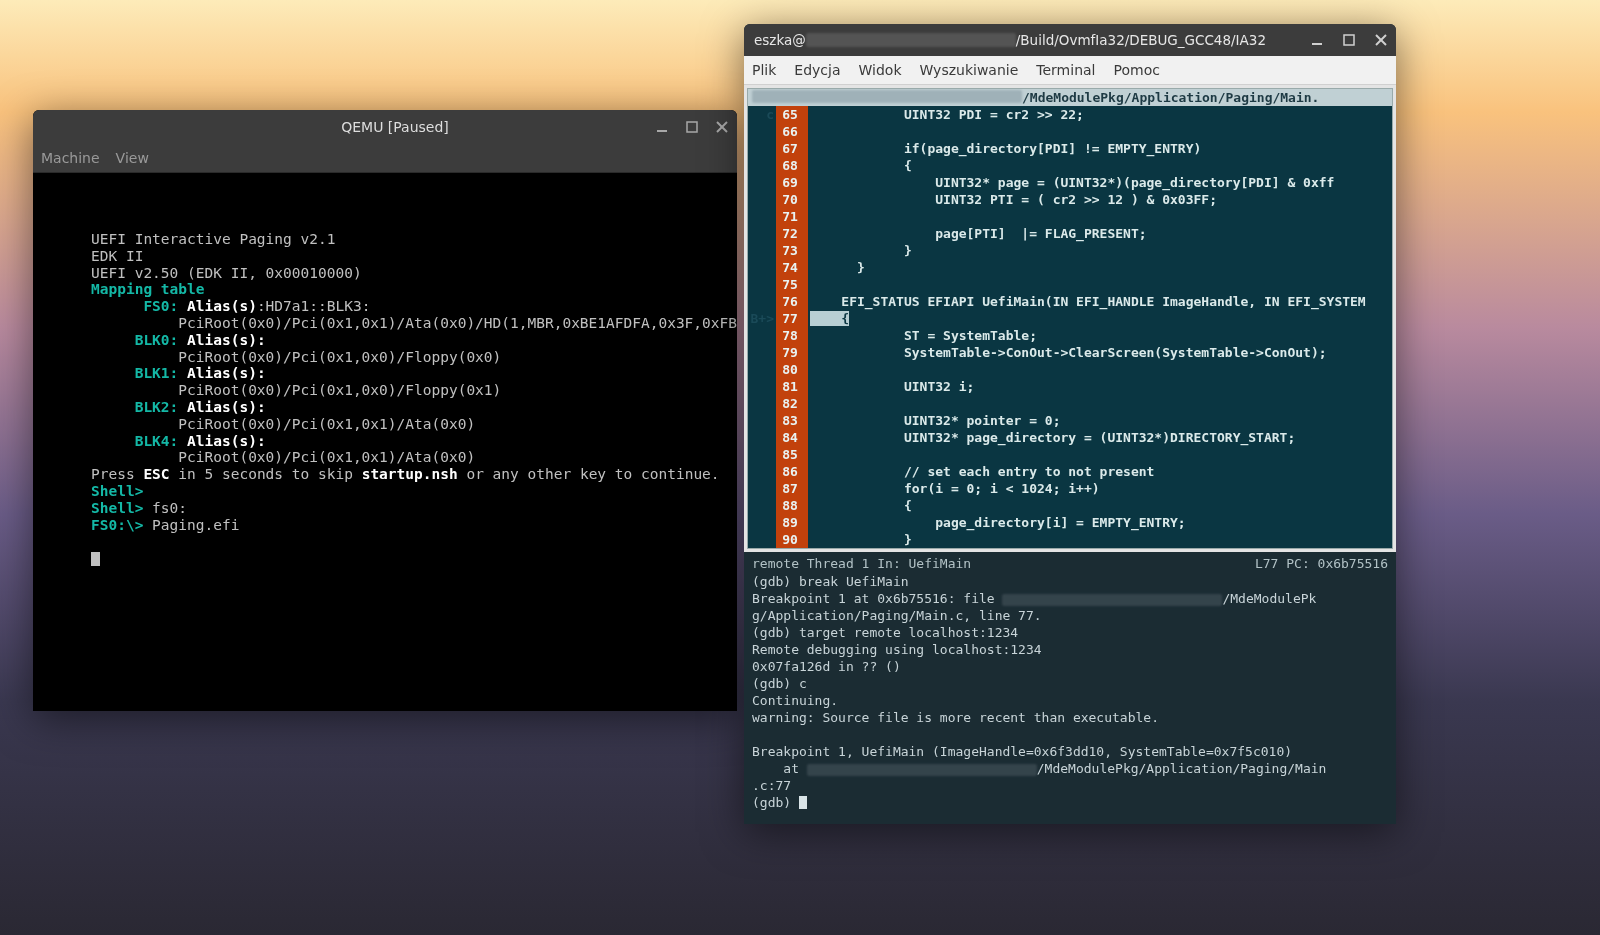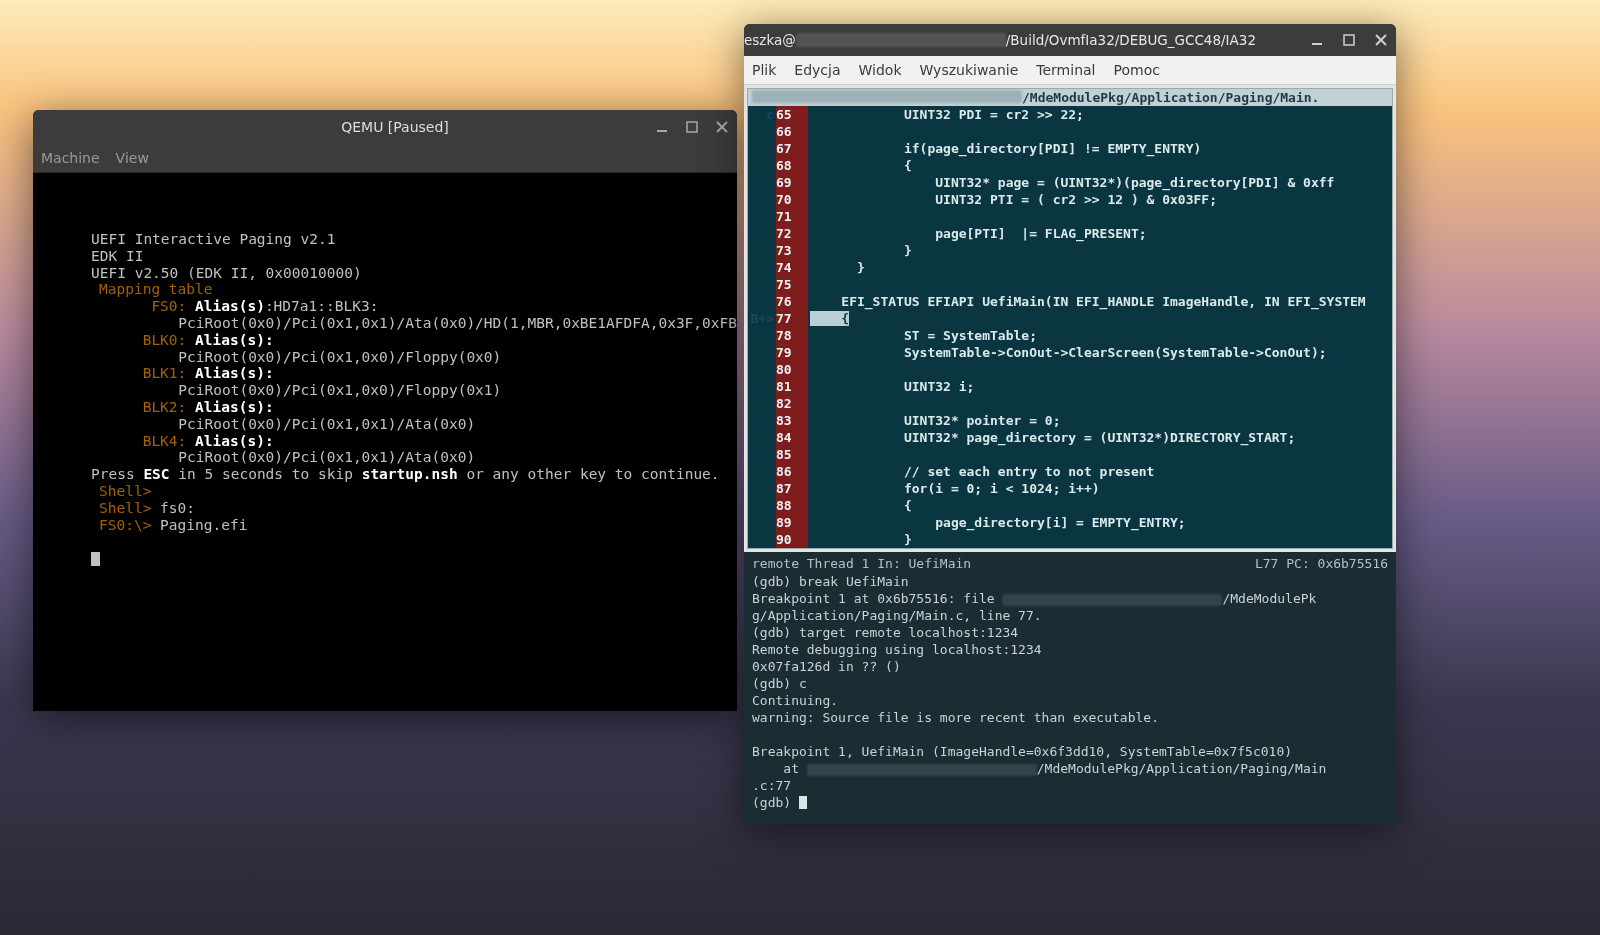--- a/index.html
+++ b/index.html
@@ -82,21 +82,21 @@
     padding: 58px 0 0 58px;
     font-family: "DejaVu Sans Mono", "Liberation Mono", monospace;
     font-size: 14.5px;
     line-height: 16.8px;
     color: #c0c0c0;
     letter-spacing: 0px;
     white-space: pre;
   }
   .qemu-body .w  { color: #c0c0c0; }
   .qemu-body .wb { color: #ffffff; font-weight: bold; }
-  .qemu-body .y  { color: #a16207; font-weight: normal; margin-left: 8px; }
+  .qemu-body .y  { color: #14b8a6; font-weight: bold; }
   .qemu-body .cursor {
     display:inline-block;
     width: 9px; height: 14px;
     background:#c0c0c0;
     vertical-align: -2px;
     margin-top:2px;
   }
 
   
   .term-window {
@@ -113,20 +113,21 @@
     flex-direction: column;
   }
   .term-titlebar {
     height: 32px;
     background: #3c3c3c;
     color: #e7e7e7;
     display: flex;
     align-items: center;
     position: relative;
     font-size: 13.5px;
+    padding-left: 10px;
   }
   .term-titlebar .blurred {
     display:inline-block;
     background: rgba(220,220,220,.15);
     color: transparent;
     border-radius:2px;
     filter: blur(1px);
   }
   .term-titlebar .win-controls {
     position:absolute; right:6px; top:0; height:32px;
@@ -185,23 +186,23 @@
     width: 26px;
     color: #1a4a58;
     background: #0a3642;
     text-align: right;
     padding-right: 2px;
     white-space: pre;
     flex: 0 0 auto;
   }
   .lineno {
     width: 28px;
-    background: #7f1d1d;
+    background: #c2410c;
     color: #e9f3f3;
-    text-align: left;
+    text-align: center;
     padding-right: 4px;
     white-space: pre;
     flex: 0 0 auto;
   }
   .code {
     white-space: pre;
     overflow: hidden;
     color: #dbeaea;
     flex: 1 1 auto;
     padding-left: 2px;

